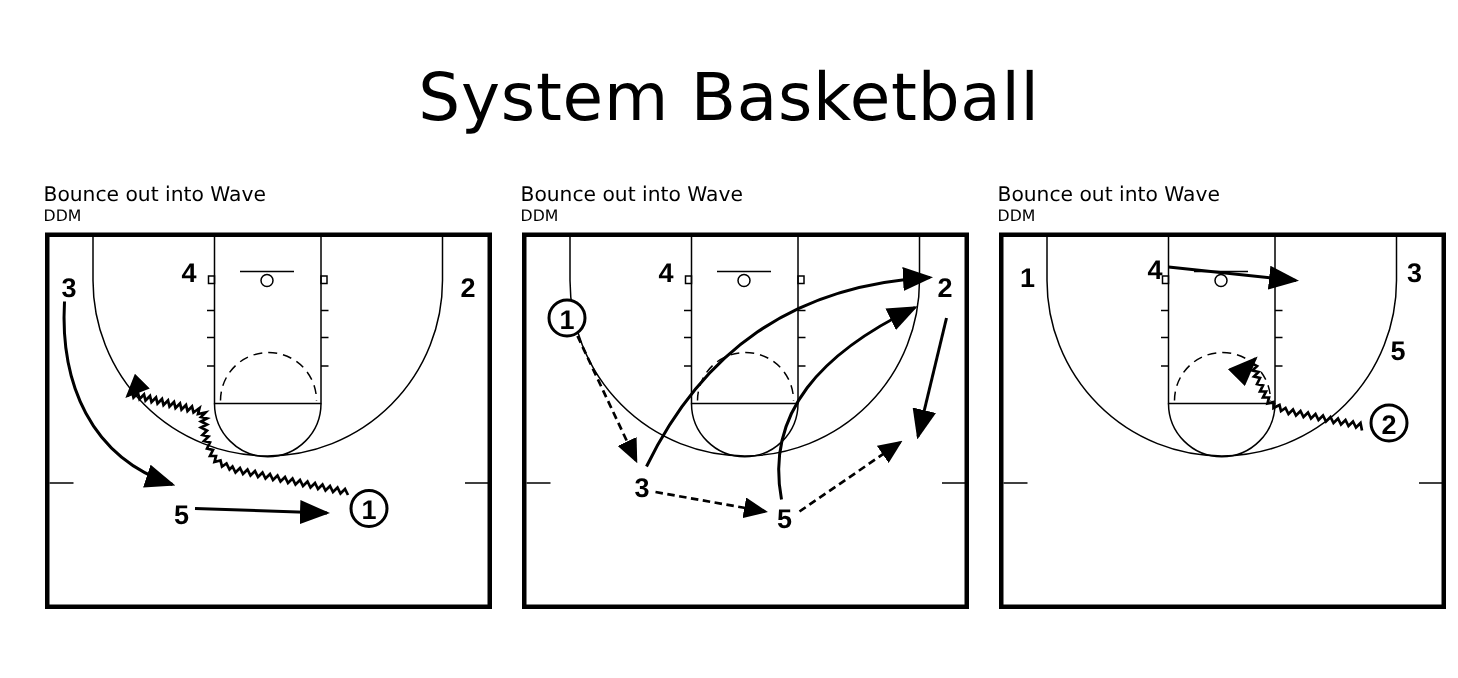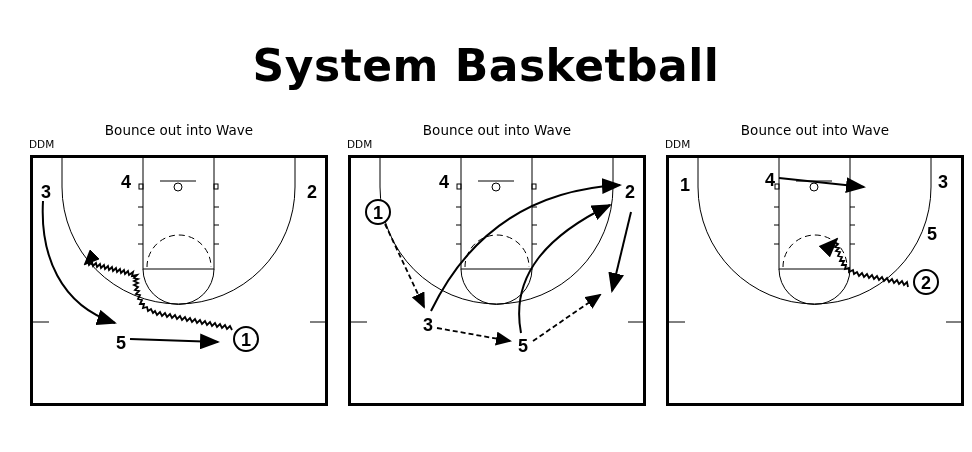--- a/index.html
+++ b/index.html
@@ -1,19 +1,19 @@
 <!DOCTYPE html>
 <html><head>
 <meta charset="utf-8">
 <style>
   html, body { margin:0; padding:0; background:#ffffff; }
   body { width:972px; height:452px; position:relative; overflow:hidden; font-family:"DejaVu Sans", sans-serif; color:#000; }
-  .title { position:absolute; left:0; width:972px; top:40px; text-align:center; font-size:44px; font-family:"DejaVu Sans", sans-serif; font-weight:bold; letter-spacing:0.5px; }
+  .title { position:absolute; left:0; width:972px; top:40px; text-align:center; font-size:44px; font-family:"DejaVu Sans", sans-serif; font-weight:normal; letter-spacing:0.5px; }
   .panel { position:absolute; top:122px; width:300px; }
-  .panel-title { text-align:center; font-size:13.5px; line-height:16px; }
+  .panel-title { text-align:left; font-size:13.5px; line-height:16px; }
   .panel-sub { text-align:left; font-size:10.5px; line-height:12px; margin-bottom:4px; }
   .court { display:block; }
   .court text { font-family:"Liberation Sans", sans-serif; font-weight:bold; }
 </style>
 </head>
 <body>
 
 <div class="title">System Basketball</div>
 
 <div class="panel" style="left:29px;">

